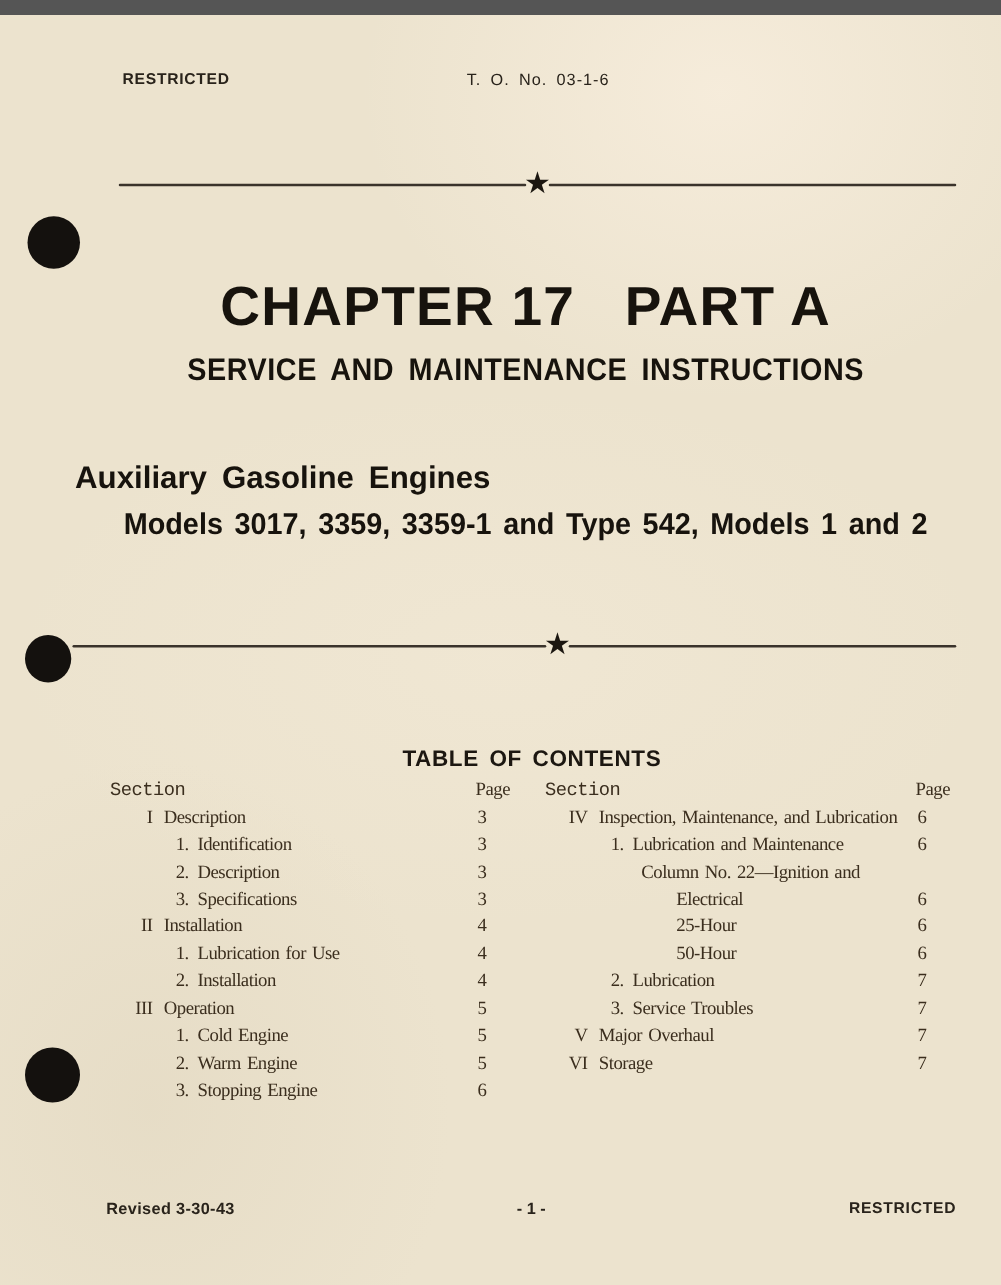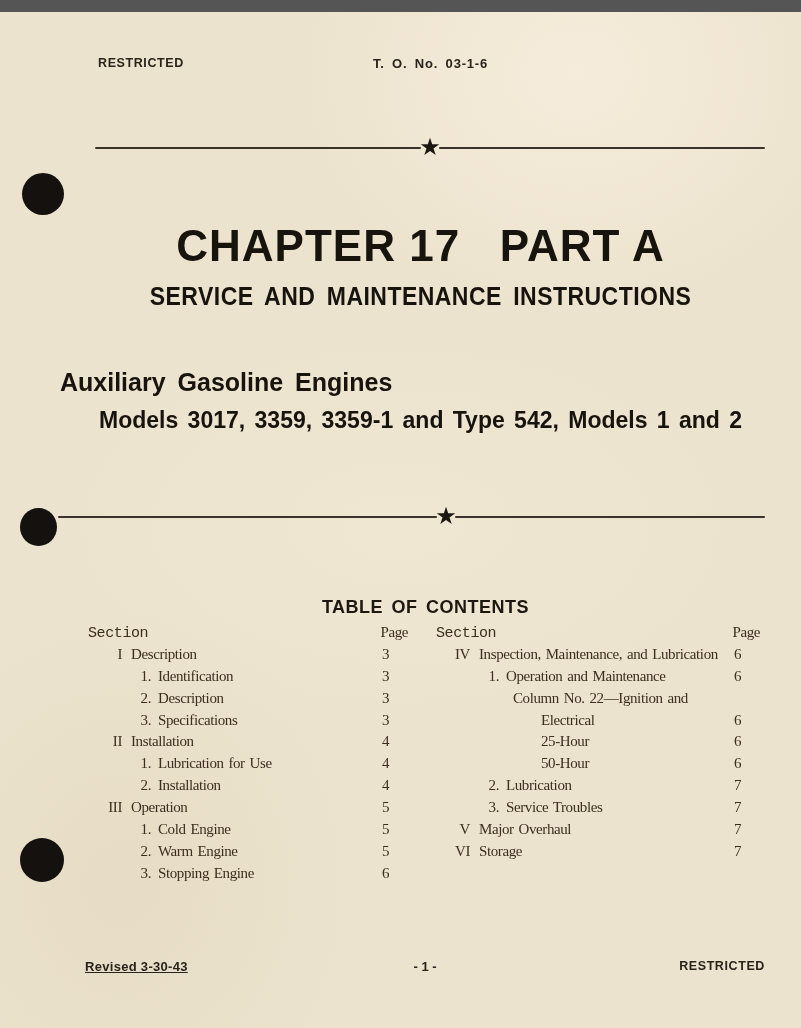--- a/index.html
+++ b/index.html
@@ -17,23 +17,23 @@
     color:#1c1711;
   }
   
   .hole{position:absolute;background:#14110e;border-radius:50%;}
   .hole-1{left:22px;top:161px;width:42px;height:42px;}
   .hole-2{left:20px;top:496px;width:37px;height:38px;}
   .hole-3{left:20px;top:826px;width:44px;height:44px;}
   
   .masthead{position:absolute;top:44px;left:98px;right:38px;height:18px;}
   .masthead-left{position:absolute;left:0;top:0;font-size:12.5px;font-weight:bold;letter-spacing:.6px;color:#29231b;}
-  .masthead-center{position:absolute;left:50%;top:0;transform:translateX(-50%);font-size:13px;font-weight:bold;letter-spacing:.8px;word-spacing:3px;color:#29231b;white-space:pre;}
+  .masthead-center{position:absolute;left:50%;top:0;transform:translateX(-50%);font-size:13px;font-weight:normal;letter-spacing:.8px;word-spacing:3px;color:#29231b;white-space:pre;}
   .footer{position:absolute;top:947px;left:85px;right:36px;height:18px;font-size:13px;font-weight:bold;color:#29231b;}
-  .footer-left{position:absolute;left:0;top:0;letter-spacing:.3px;text-decoration:underline;}
+  .footer-left{position:absolute;left:0;top:0;letter-spacing:.3px;}
   .footer-center{position:absolute;left:50%;top:0;transform:translateX(-50%);}
   .footer-right{position:absolute;right:0;top:0;font-size:12.5px;letter-spacing:.6px;}
   
   .divider{position:absolute;display:flex;align-items:center;height:22px;}
   .divider-top{top:125px;left:95px;right:36px;}
   .divider-mid{top:494px;left:58px;right:36px;}
   .divider .line{height:2.4px;background:#3a332b;border-radius:1px;}
   .divider .l1{flex-grow:1;}
   .divider-mid .l1{flex-grow:1.1;}
   .divider .l2{flex-grow:1;}
@@ -183,21 +183,21 @@
           <span class="toc-page">Page</span>
         </div>
         <div class="toc-row lv-section">
           <span class="toc-num">IV</span>
           <span class="toc-title">Inspection, Maintenance, and Lubrication</span>
           <span class="toc-gap"></span>
           <span class="toc-page">6</span>
         </div>
         <div class="toc-row lv-sub">
           <span class="toc-num">1.</span>
-          <span class="toc-title">Operation and Maintenance</span>
+          <span class="toc-title">Lubrication and Maintenance</span>
           <span class="toc-gap"></span>
           <span class="toc-page">6</span>
         </div>
         <div class="toc-row lv-cont">
           <span class="toc-title">Column No. 22—Ignition and</span>
           <span class="toc-gap"></span>
           <span class="toc-page"></span>
         </div>
         <div class="toc-row lv-cont2">
           <span class="toc-title">Electrical</span>

